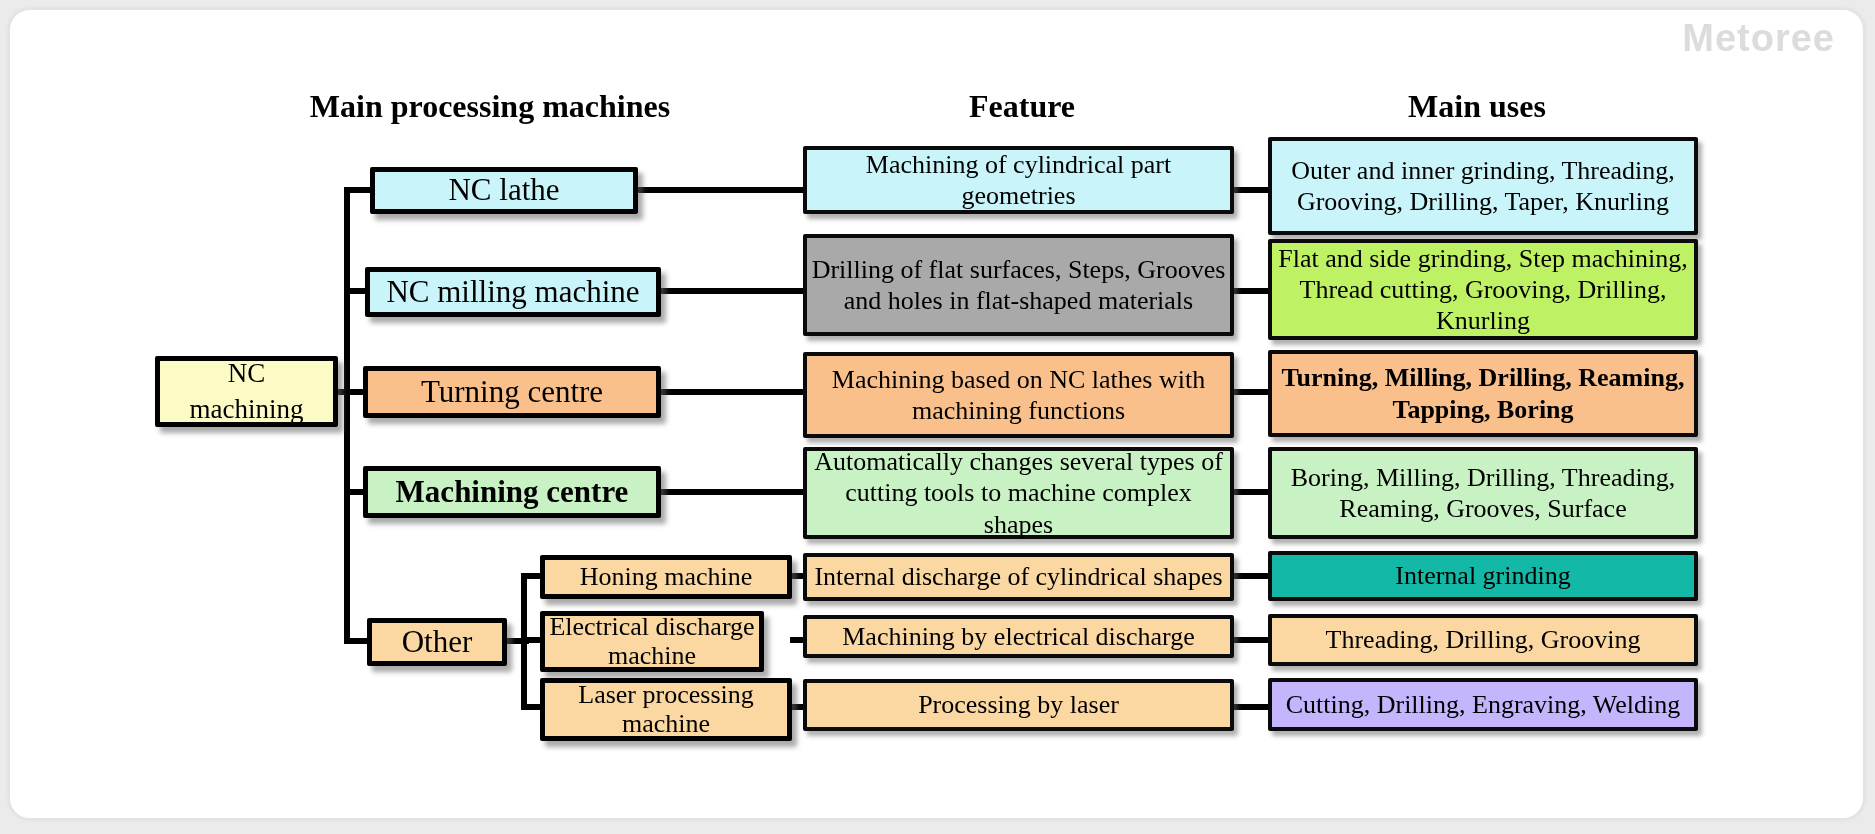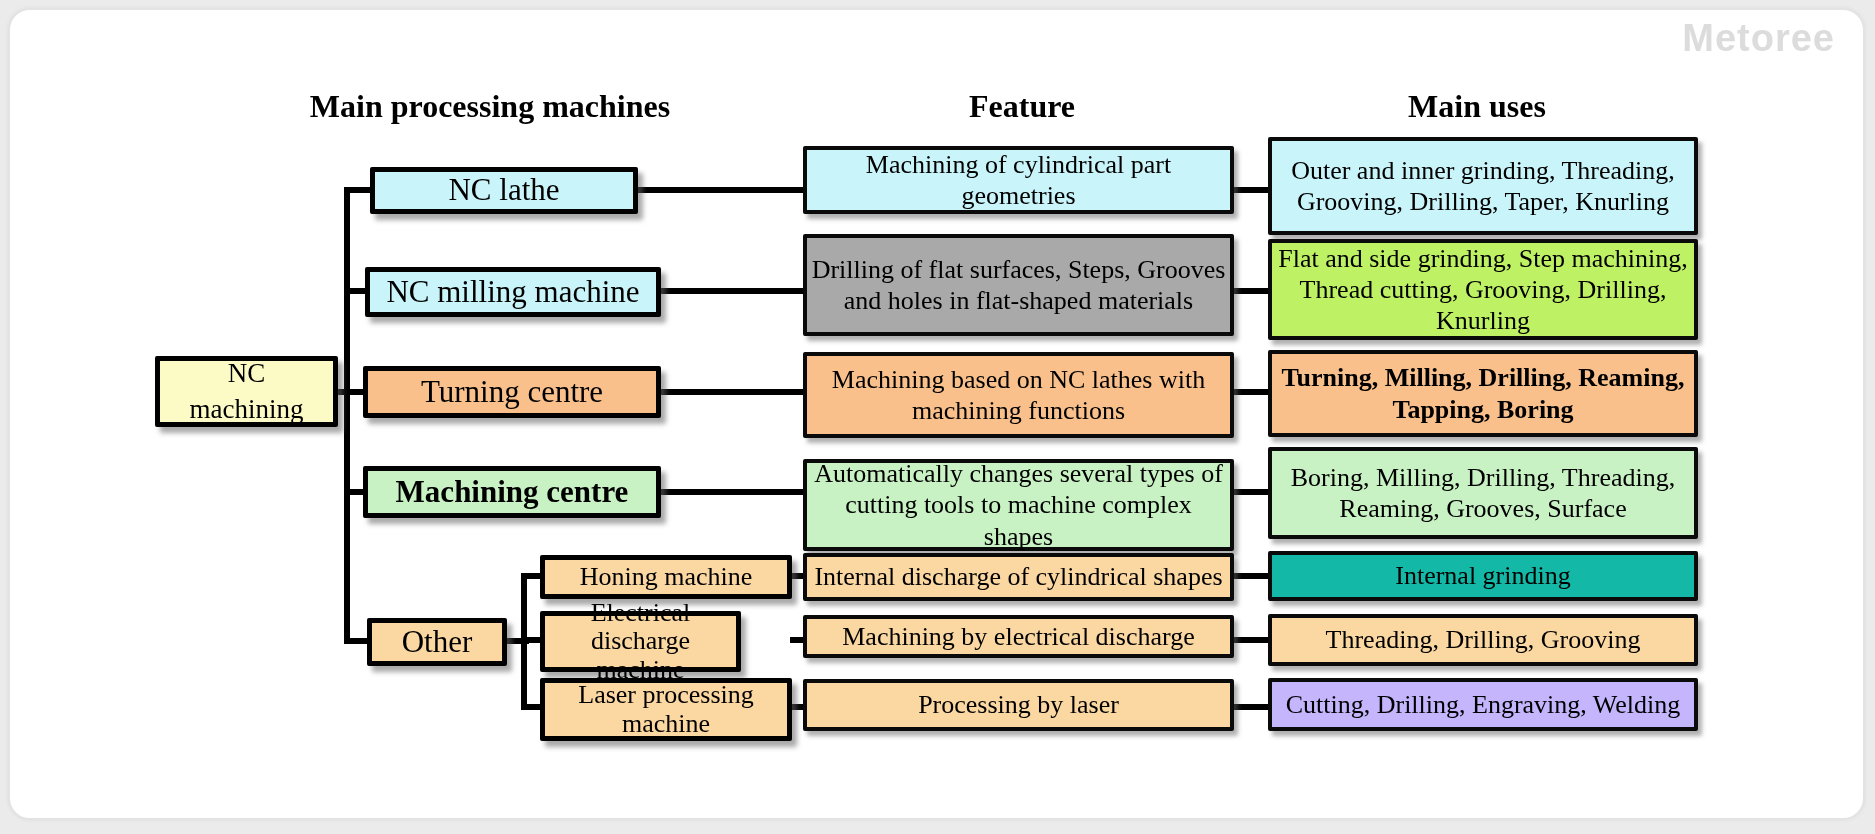--- a/index.html
+++ b/index.html
@@ -46,21 +46,21 @@
   }
   .line{position:absolute;background:#000;}
 
   
   .m0{left:370px;top:167px;width:268px;height:47px;}
   .m1{left:365px;top:267px;width:296px;height:50px;}
   .m2{left:363px;top:366px;width:298px;height:52px;}
   .m3{left:363px;top:466px;width:298px;height:52px;font-weight:bold;}
   .other{left:367px;top:618px;width:140px;height:48px;}
   .m4{left:540px;top:555px;width:252px;height:44px;}
-  .m5{left:540px;top:611px;width:201px;height:61px;}
+  .m5{left:540px;top:611px;width:224px;height:61px;}
   .m6{left:540px;top:678px;width:252px;height:63px;}
   
   .f0{left:803px;top:146px;width:431px;height:68px;}
   .f1{left:803px;top:234px;width:431px;height:102px;}
   .f2{left:803px;top:352px;width:431px;height:86px;}
   .f3{left:803px;top:447px;width:431px;height:92px;}
   .f4{left:803px;top:553px;width:431px;height:48px;}
   .f5{left:803px;top:615px;width:431px;height:43px;}
   .f6{left:803px;top:679px;width:431px;height:52px;}
   
@@ -120,21 +120,21 @@
 <div class="box machine m2" style="background-color: rgb(249, 192, 140);">Turning centre</div>
 <div class="box machine m3" style="background-color: rgb(201, 242, 196);">Machining centre</div>
 <div class="box machine other" style="background-color: rgb(251, 215, 162);">Other</div>
 <div class="box machine sub m4" style="background-color: rgb(251, 215, 162);">Honing machine</div>
 <div class="box machine sub m5" style="background-color: rgb(251, 215, 162);">Electrical discharge machine</div>
 <div class="box machine sub m6" style="background-color: rgb(251, 215, 162);">Laser processing machine</div>
 
 <div class="box panel f0" style="background-color: rgb(201, 244, 249);">Machining of cylindrical part geometries</div>
 <div class="box panel f1" style="background-color: rgb(169, 169, 169);">Drilling of flat surfaces, Steps, Grooves and holes in flat-shaped materials</div>
 <div class="box panel f2" style="background-color: rgb(249, 192, 140);">Machining based on NC lathes with machining functions</div>
-<div class="box panel f3" style="background-color: rgb(201, 242, 196); margin-top: 12px;">Automatically changes several types of cutting tools to machine complex shapes</div>
+<div class="box panel f3" style="background-color: rgb(201, 242, 196);">Automatically changes several types of cutting tools to machine complex shapes</div>
 <div class="box panel f4" style="background-color: rgb(251, 215, 162);">Internal discharge of cylindrical shapes</div>
 <div class="box panel f5" style="background-color: rgb(251, 215, 162);">Machining by electrical discharge</div>
 <div class="box panel f6" style="background-color: rgb(251, 215, 162);">Processing by laser</div>
 
 <div class="box panel u0" style="background-color: rgb(201, 244, 249);">Outer and inner grinding, Threading, Grooving, Drilling, Taper, Knurling</div>
 <div class="box panel u1" style="background-color: #bef264;">Flat and side grinding, Step machining, Thread cutting, Grooving, Drilling, Knurling</div>
 <div class="box panel u2" style="background-color: rgb(249, 192, 140); font-weight: bold;">Turning, Milling, Drilling, Reaming, Tapping, Boring</div>
 <div class="box panel u3" style="background-color: rgb(201, 242, 196);">Boring, Milling, Drilling, Threading, Reaming, Grooves, Surface</div>
 <div class="box panel u4" style="background-color: #14b8a6;">Internal grinding</div>
 <div class="box panel u5" style="background-color: rgb(251, 215, 162);">Threading, Drilling, Grooving</div>

